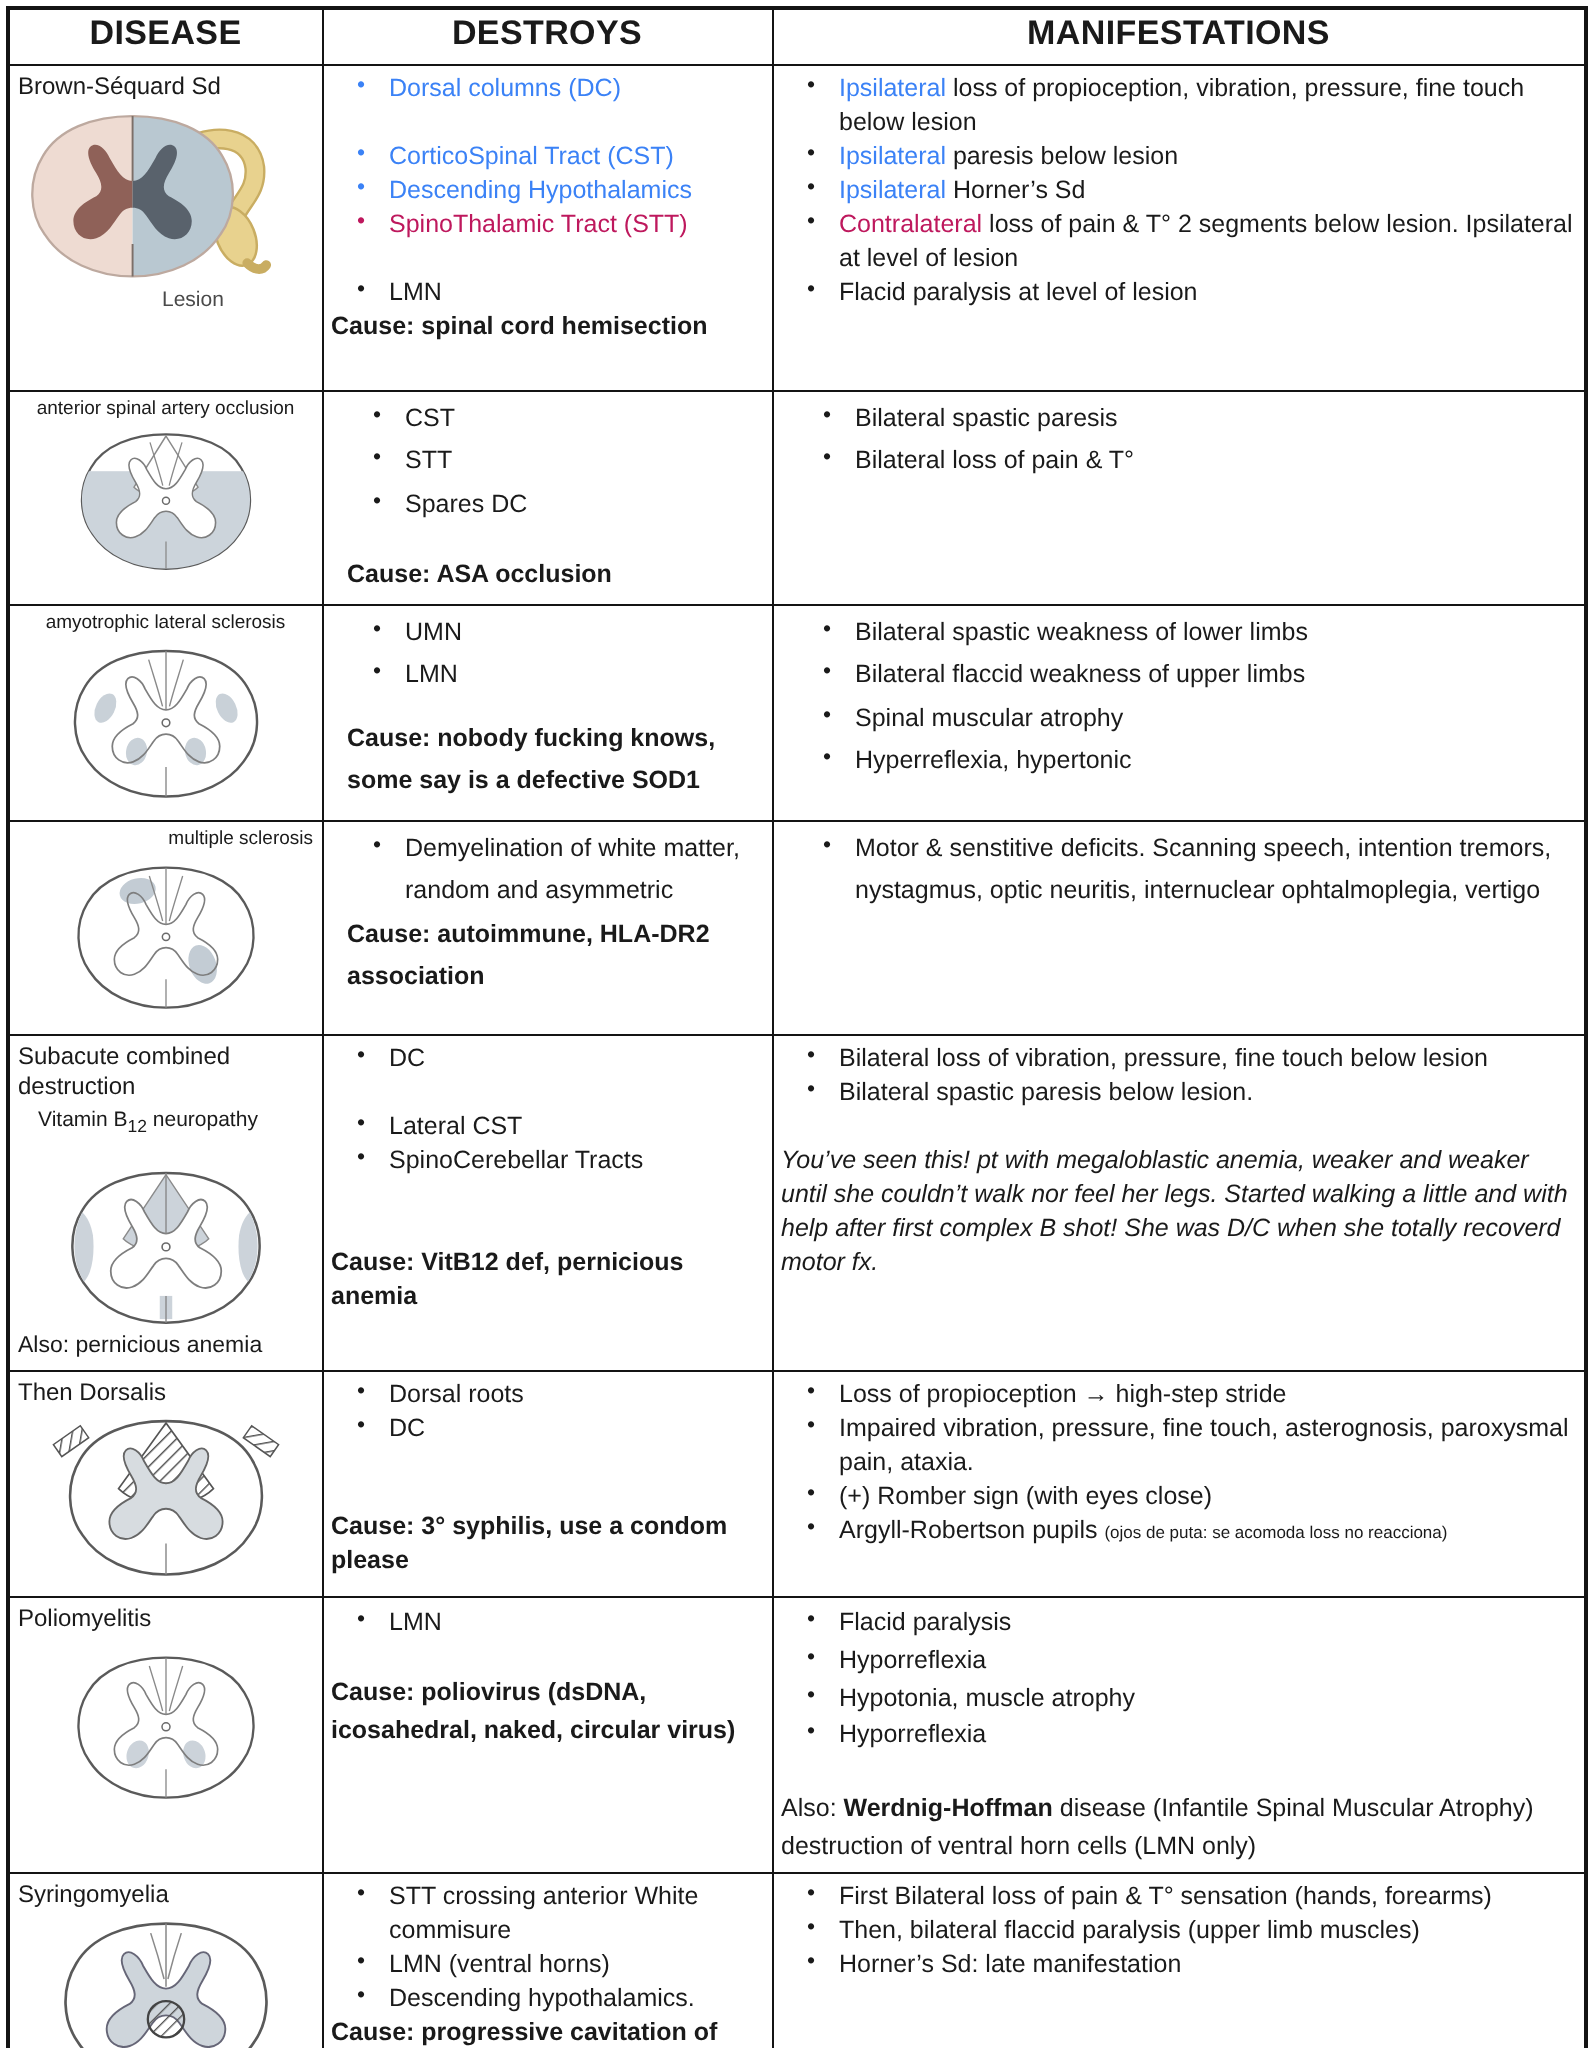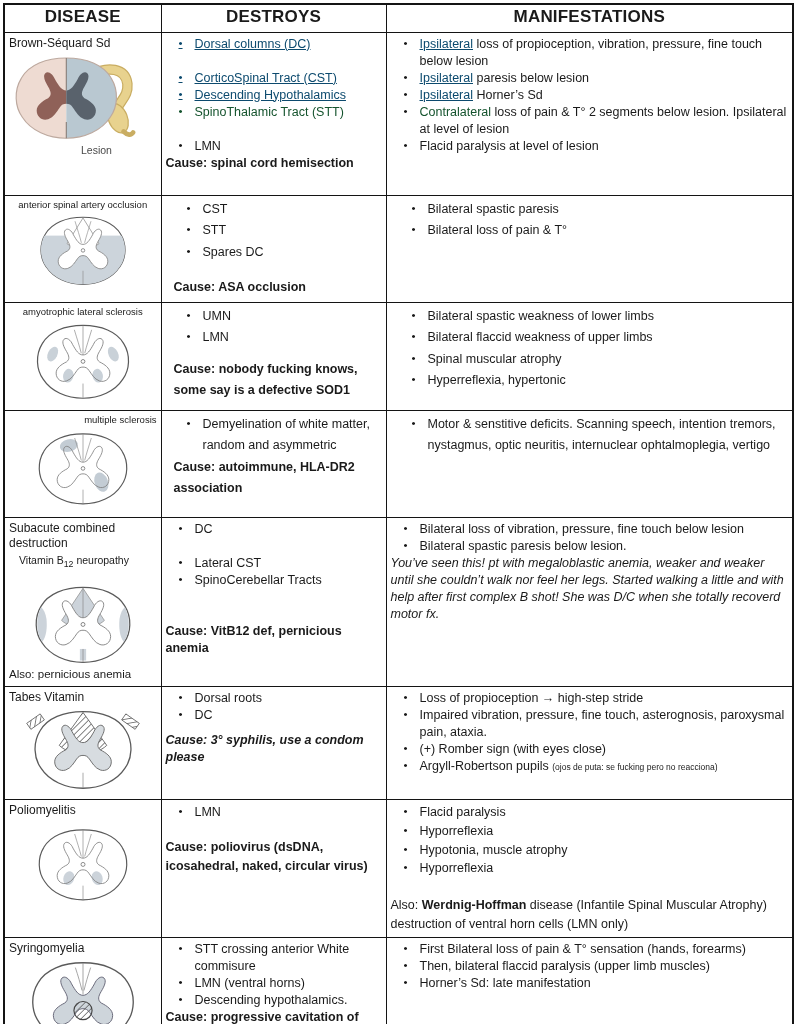--- a/index.html
+++ b/index.html
@@ -8,28 +8,28 @@
   table.tbl{border-collapse:collapse;table-layout:fixed;width:789px;border:2px solid #141414;}
   td,th{border:1.6px solid #141414;vertical-align:top;padding:3px 4px;overflow:hidden;box-sizing:border-box;}
   th{font-size:17px;font-weight:bold;text-align:center;padding:2px 0 3px;letter-spacing:.2px;}
   td{font-size:12.5px;line-height:1.36;}
   
   col.c1{width:157px;} col.c2{width:225px;} col.c3{width:407px;}
   
   .bl{display:flex;}
   .bl::before{content:"•";flex:0 0 29px;padding-left:13px;box-sizing:border-box;font-size:11.5px;}
   .bl>span{flex:1 1 auto;}
-  .red{color:#0c4a6e;text-decoration:underline;}
-  .purple{color:#14532d;}
+  .red{color:#3b82f6;}
+  .purple{color:#be185d;}
   .cause{font-weight:bold;}
   .gap17{margin-top:17px;} .mt10{margin-top:10px;} .mt14{margin-top:14px;}
-  .mt16{margin-top:16px;} .mt18{margin-top:8px;font-style:italic;} .mt34{margin-top:34px;}
+  .mt16{margin-top:16px;} .mt18{margin-top:32px;} .mt34{margin-top:34px;}
   .loose{line-height:1.72;padding-left:12px;}
   .lh15{line-height:1.5;}
-  .note{font-style:italic;}
+  .note{font-style:italic;margin-top:17px;}
   .alsoline{margin-top:18px;}
   .small-paren{font-size:8.5px;}
   
   .dtitle{font-size:12px;line-height:1.25;}
   .dtitle-sm{font-size:9.5px;line-height:1.2;text-align:center;}
   .dtitle-right{text-align:right;}
   .dsub{font-size:10.5px;margin:2px 0 13px 10px;}
   .dfoot{font-size:11.5px;margin-top:2px;}
   .dimg{display:block;margin:2px auto 0;}
   .lesion-caption{font-size:10.5px;color:#4a4a4a;margin:-6px 0 0 72px;}
@@ -254,21 +254,21 @@
             </div>
     <div class="bl">
               <span>Bilateral spastic paresis below lesion.</span>
             </div>
     <div class="note">You’ve seen this! pt with megaloblastic anemia, weaker and weaker until she couldn’t walk nor feel her legs. Started walking a little and with help after first complex B shot! She was D/C when she totally recoverd motor fx.</div>
   </td>
 </tr>
 
 <tr style="height:113px">
   <td>
-    <div class="dtitle">Tabes Vitamin</div>
+    <div class="dtitle">Then Dorsalis</div>
     <svg class="dimg" width="136" height="84" viewBox="0 0 130 92">
       <defs>
         <pattern id="hatchT" width="5" height="5" patternTransform="rotate(45)" patternUnits="userSpaceOnUse">
           <line x1="0" y1="0" x2="0" y2="5" stroke="#555" stroke-width="1.6"></line>
         </pattern>
       </defs>
       <rect x="4" y="12" width="18" height="8" transform="rotate(-35 13 16)" fill="url(#hatchT)" stroke="#555" stroke-width=".8"></rect>
       <rect x="108" y="12" width="18" height="8" transform="rotate(35 117 16)" fill="url(#hatchT)" stroke="#555" stroke-width=".8"></rect>
       <path class="oline" d="M65,5 C44,5 26,12 18,26 C10,39 11,56 19,67 C28,81 46,89 65,89 C84,89 102,81 111,67 C119,56 120,39 112,26 C104,12 86,5 65,5 Z"></path>
       <path d="M65,6 L39,42 C51,54 79,54 91,42 Z" fill="url(#hatchT)" stroke="#555" stroke-width=".9"></path>
@@ -289,21 +289,21 @@
     <div class="bl">
               <span>Loss of propioception → high-step stride</span>
             </div>
     <div class="bl">
               <span>Impaired vibration, pressure, fine touch, asterognosis, paroxysmal pain, ataxia.</span>
             </div>
     <div class="bl">
               <span>(+) Romber sign (with eyes close)</span>
             </div>
     <div class="bl">
-              <span><span>Argyll-Robertson pupils </span><span class="small-paren">(ojos de puta: se fucking pero no reacciona)</span></span>
+              <span><span>Argyll-Robertson pupils </span><span class="small-paren">(ojos de puta: se acomoda loss no reacciona)</span></span>
             </div>
   </td>
 </tr>
 
 <tr style="height:115px">
   <td>
     <div class="dtitle">Poliomyelitis</div>
     <svg class="dimg" width="100" height="88" viewBox="0 0 120 92">
       <path class="oline" d="M60,5 C39,5 21,12 13,26 C5,39 6,56 14,67 C23,81 41,89 60,89 C79,89 97,81 106,67 C114,56 115,39 107,26 C99,12 81,5 60,5 Z"></path>
       <ellipse cx="43" cy="63" rx="6.5" ry="8.5" transform="rotate(18 43 63)" fill="#ccd3da"></ellipse>

